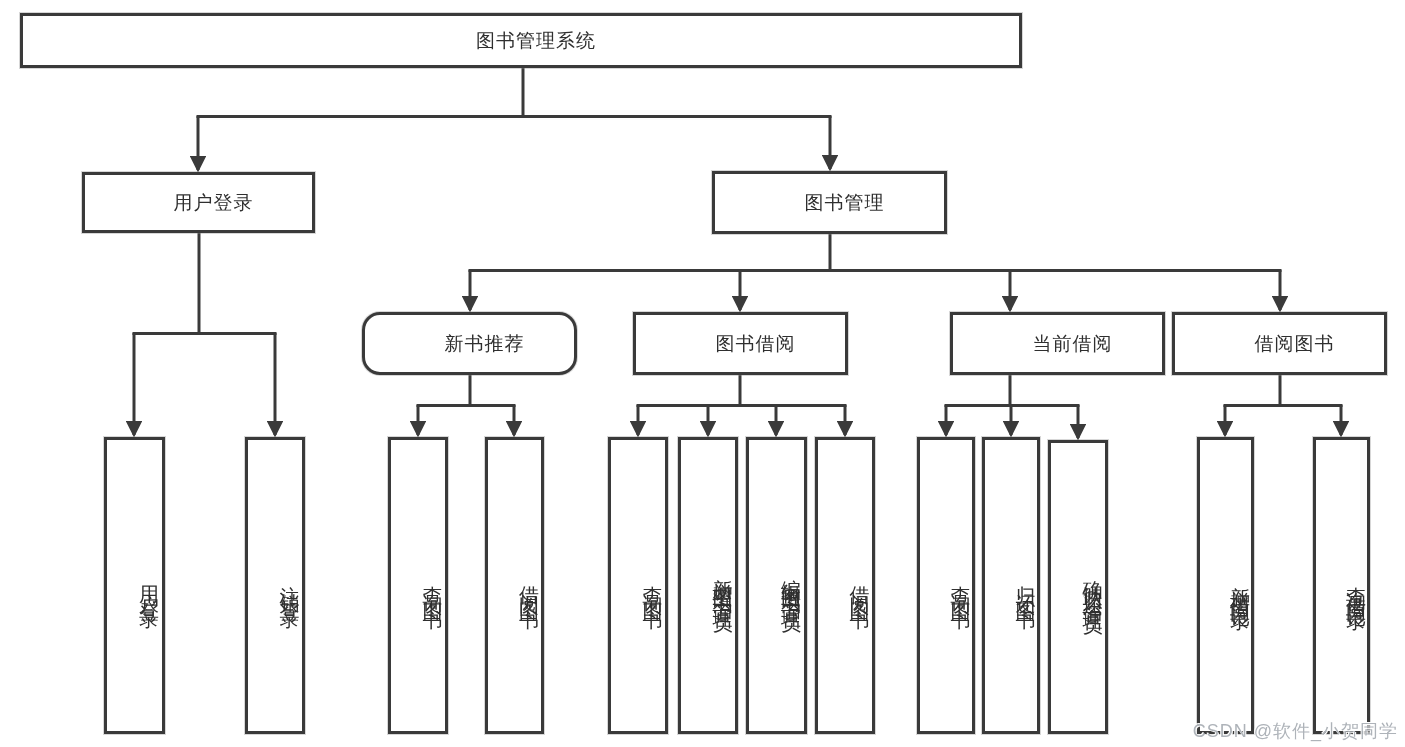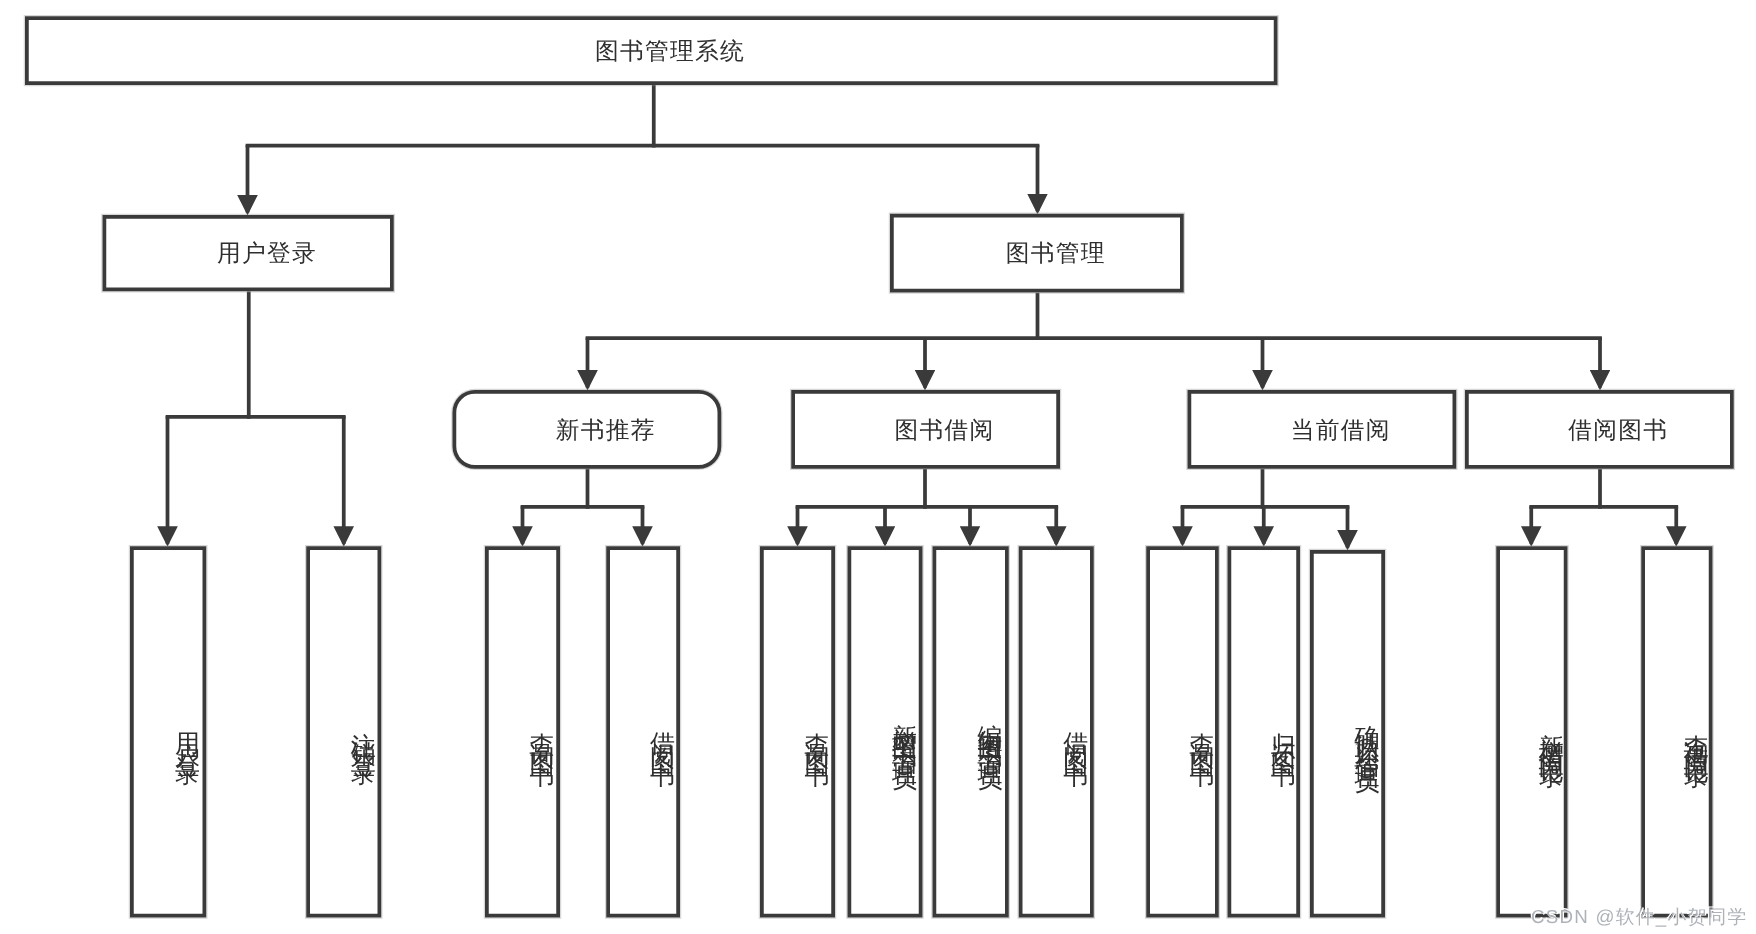--- a/index.html
+++ b/index.html
@@ -41,21 +41,21 @@
     font-size: 20px;
     letter-spacing: 8px;
     white-space: normal;
     line-height: 1;
   }
   .vbox.long { letter-spacing: 5px; }
   .watermark {
     position: absolute;
     right: 7px;
     bottom: 4px;
-    font-size: 15px;
+    font-size: 18px;
     color: #aeb3b9;
     letter-spacing: 1px;
     text-shadow: 1px 1px 0 #ffffff, -1px -1px 0 #ffffff;
     white-space: nowrap;
     pointer-events: none;
     margin-left: 12px;
   }
 </style>
 </head>
 <body>

